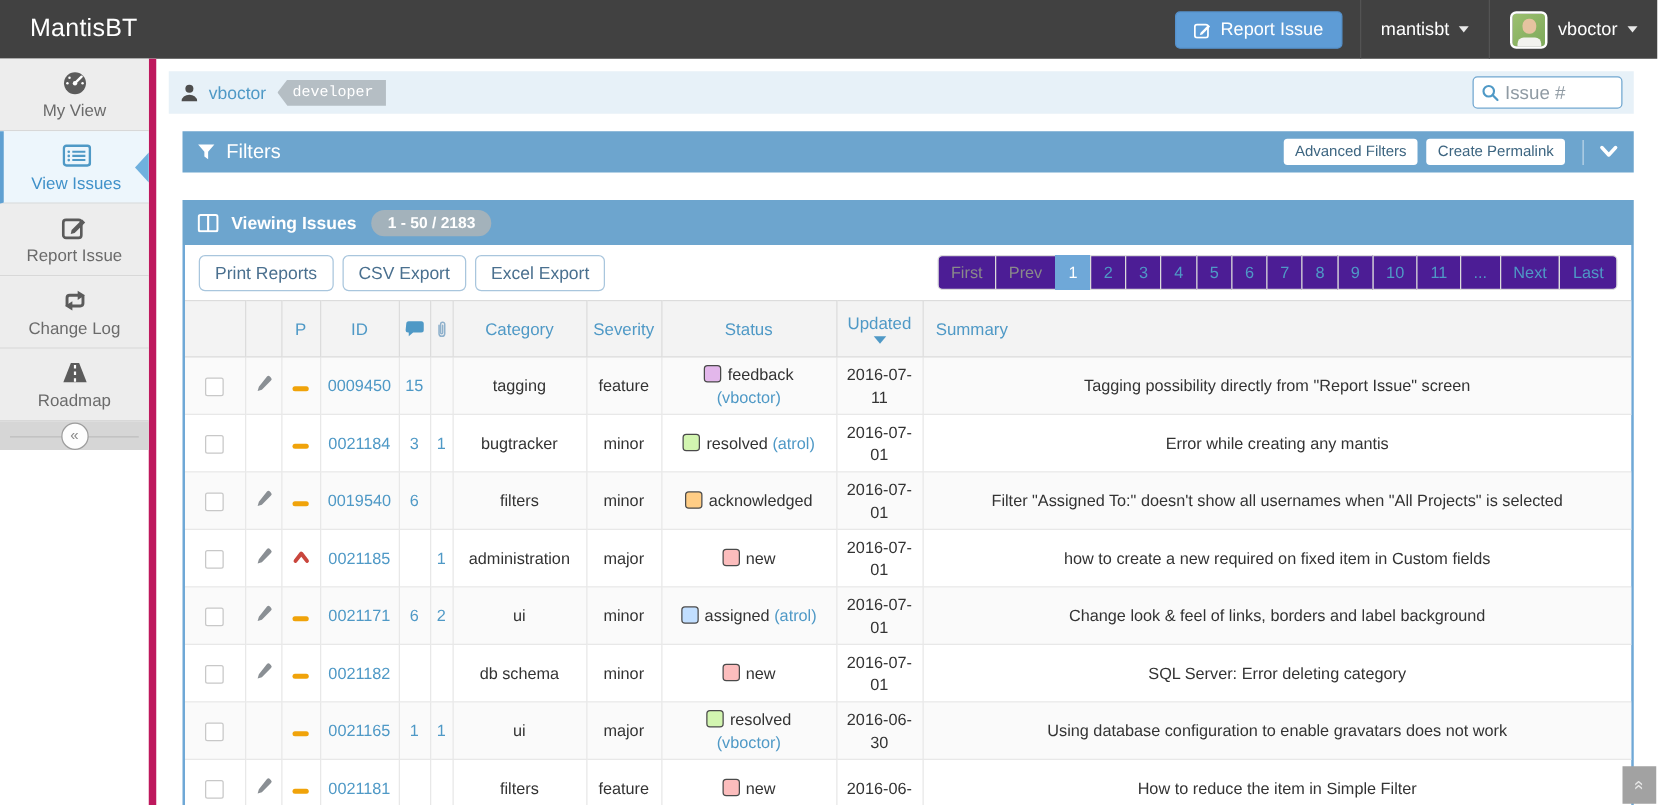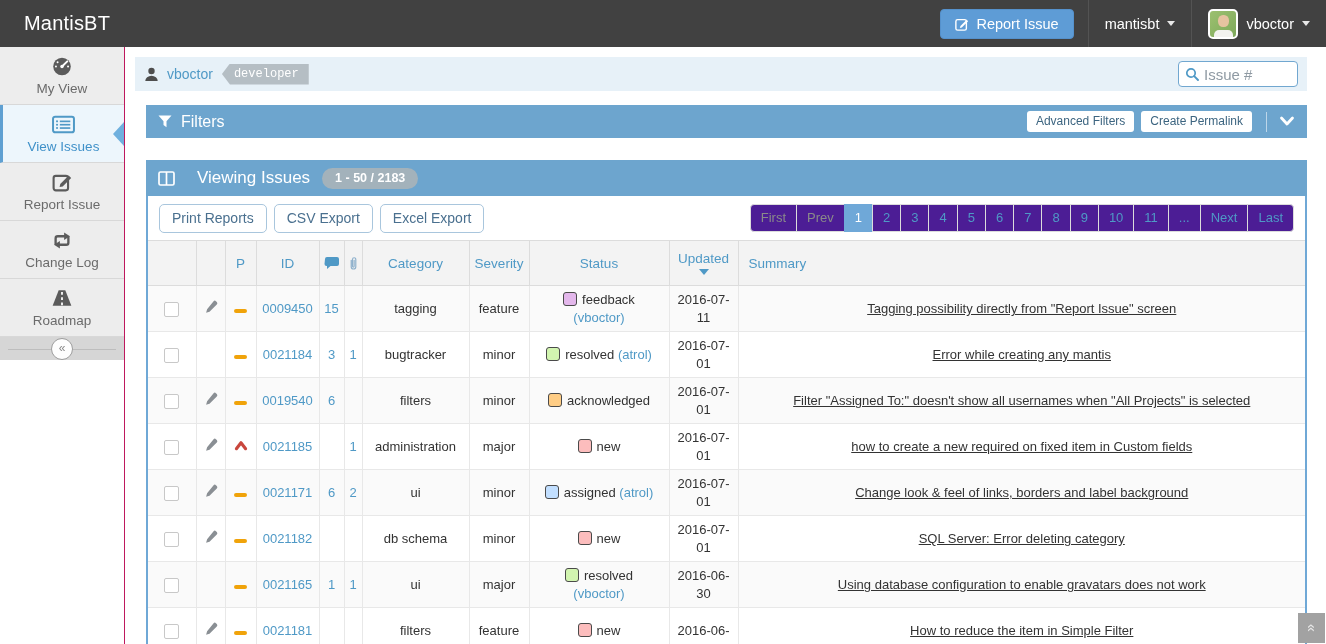--- a/index.html
+++ b/index.html
@@ -20,21 +20,21 @@
     border-top:5px solid #e8e8e8; display:inline-block; }
   .avatar { width:30px; height:30px; border-radius:5px; border:2px solid #fff;
     background:linear-gradient(135deg,#9cc06f,#7ea95b); position:relative; overflow:hidden; }
   .avatar .face { position:absolute; left:8px; top:4px; width:11px; height:12px; border-radius:45%;
     background:#e6c3a0; }
   .avatar .shirt { position:absolute; left:4px; bottom:-2px; width:19px; height:9px; border-radius:5px 5px 0 0;
     background:#f2f2ee; }
 
   
   .sidebar { position:absolute; left:0; top:47px; bottom:0; width:125px; background:#fff;
-    border-right:1px solid #be185d; }
+    border-right:6px solid #be185d; }
   .side-item { position:relative; height:58px; background:#ededed; border-bottom:1px solid #d8d8d8;
     display:flex; flex-direction:column; align-items:center; justify-content:center; gap:4px;
     cursor:pointer; color:#6b6b6b; font-size:13.5px; }
   .side-item .s-icon { height:22px; display:flex; align-items:center; }
   .side-item.active { background:#edf6fc; border-left:3px solid #5fa0d2; color:#4091c9;text-align:right; }
   .side-item.active .arrow { position:absolute; right:0; top:50%; transform:translateY(-50%);
     width:0; height:0; border-top:12px solid transparent; border-bottom:12px solid transparent;
     border-right:11px solid #6fb0de; }
   .collapse-bar { height:23px; background:#d6d6d6; position:relative; display:flex;
     align-items:center; justify-content:center; }
@@ -60,21 +60,21 @@
   .w-header { background:#6da5ce; color:#fff; display:flex; align-items:center; padding:0 12px; }
   .filters-header { height:33px; margin:14px 19px 0 20px; }
   .filters-header .title { font-size:16px; margin-left:9px; }
   .fh-right { margin-left:auto; display:flex; align-items:center; }
   .hdr-btn { background:#fff; border:none; border-radius:3px; color:#3d6580; font-size:12px;
     padding:3px 9px 4px; margin-left:7px; cursor:pointer; font-family:inherit; }
   .vdiv { width:1px; height:20px; background:rgba(255,255,255,.55); margin:0 12px 0 14px; }
 
   .viewing-widget { margin:22px 19px 0 20px; }
   .viewing-header { height:36px; }
-  .viewing-header .title { font-size:17px; margin-left:22px; }
+  .viewing-header .title { font-size:14px; margin-left:10px;font-weight:bold; }
   .range-badge { background:#a3b2bb; color:#fff; font-size:12.5px; font-weight:bold;
     padding:3px 13px 4px; border-radius:11px; margin-left:12px; }
   .w-body { border-left:2px solid #6fa8d6; border-right:2px solid #6fa8d6; background:#fff; }
 
   .toolbar { height:44px; display:flex; align-items:center; padding:0 11px; }
   .exp-btn { background:#fff; border:1px solid #a9c6dd; border-radius:5px; color:#4a708f;
     font-size:14px; padding:5px 12px 6px; margin-right:7px; cursor:pointer; font-family:inherit; }
   .pagination { margin-left:auto; display:flex; }
   .pg-btn { background:#4c1d95; border:1px solid #dcdcdc; margin-left:-1px; font-size:13px;
     padding:5px 10px 6px; cursor:pointer; font-family:inherit; color:#4f99c6; }
@@ -88,21 +88,21 @@
     font-size:13.5px; border:1px solid #dcdcdc; border-left:none; text-align:center; }
   table.issues th:last-child { border-right:none; text-align:left; padding-left:10px; }
   .sort-arrow { width:0; height:0; border-left:5px solid transparent; border-right:5px solid transparent;
     border-top:6px solid #4f99c6; margin:3px auto 0; }
   table.issues td { height:46px; border-right:1px solid #e8e8e8; border-bottom:1px solid #e8e8e8;
     font-size:13px; color:#333; text-align:center; vertical-align:middle; padding:4px 2px; }
   table.issues td:last-child { border-right:none; }
   table.issues tr:nth-child(odd) td { background:#fafafa; }
   td.l { text-align:left; padding-left:10px; }
   td.status-cell { text-align:left; padding-left:8px; line-height:1.35; }
-  td.summary-cell { text-align:left; padding-left:10px; padding-right:8px;text-decoration:underline; }
+  td.summary-cell { text-align:left; padding-left:10px; padding-right:8px; }
   .cb { display:inline-block; width:15px; height:15px; background:#fff; border:1px solid #c8c8c8;
     border-radius:2px; cursor:pointer; vertical-align:middle; }
   .dash { display:inline-block; width:13px; height:4px; border-radius:2px; background:#f0a30a; }
   a.lnk { color:#4f99c6; text-decoration:none; cursor:pointer; }
   .status-sq { display:inline-block; width:14px; height:14px; border:1.5px solid #4a4a4a;
     border-radius:3px; vertical-align:-2px; margin-right:5px; }
   .date-line { display:block; line-height:1.35; }
 
   .scroll-top { position:absolute; right:1px; bottom:1px; width:27px; height:30px; background:#a2a2a2;
     border:none; color:#fff; cursor:pointer; }

